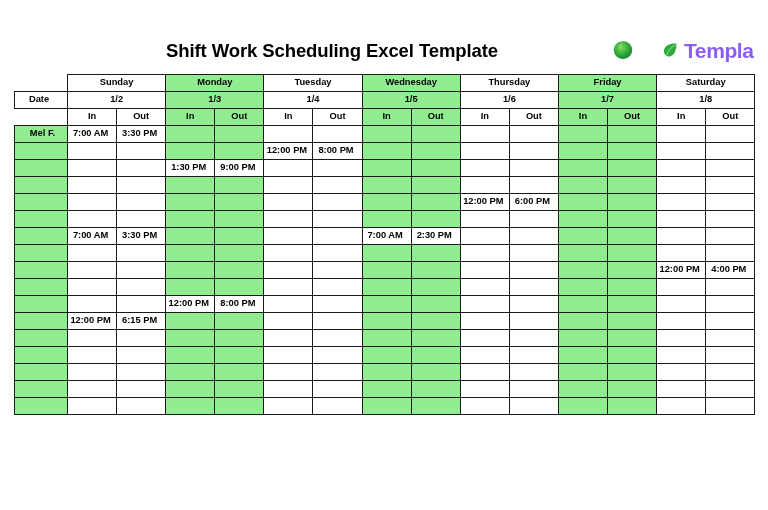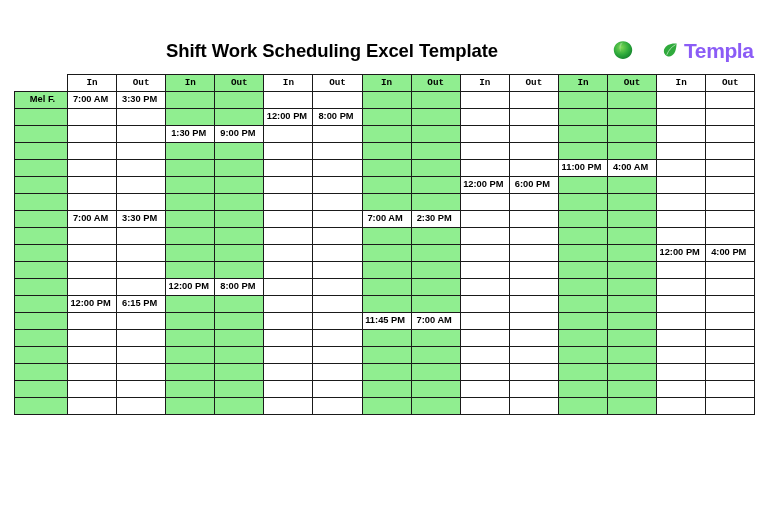--- a/index.html
+++ b/index.html
@@ -117,21 +117,20 @@
   .date-label {
     text-align: right;
     padding-right: 4px !important;
     font-size: 10.4px;
     font-weight: bold;
   }
   .io-row td {
     height: 16px;
     font-size: 9.6px;
     font-weight: bold;
-    font-family: Liberation Mono, monospace;
   }
 
   .green { background: #90ee90 !important; }
 
   .name-cell {
     background: #90ee90 !important;
     text-align: left;
     padding-left: 3px !important;
     font-size: 9px;
     font-weight: bold;
@@ -186,20 +185,40 @@
       <col class="c-slot">
       <col class="c-slot">
       <col class="c-slot">
       <col class="c-slot">
       <col class="c-slot">
       <col class="c-slot">
       <col class="c-slot">
       <col class="c-slot">
     </colgroup>
   <thead>
+    <tr id="day-header-row">
+        <td class="no-border"></td>
+        <td class="day-head" colspan="2">Sunday</td>
+        <td class="day-head green" colspan="2">Monday</td>
+        <td class="day-head" colspan="2">Tuesday</td>
+        <td class="day-head green" colspan="2">Wednesday</td>
+        <td class="day-head" colspan="2">Thursday</td>
+        <td class="day-head green" colspan="2">Friday</td>
+        <td class="day-head" colspan="2">Saturday</td>
+      </tr>
+    <tr id="date-row" class="date-row">
+        <td class="date-label">Date</td>
+        <td class="" colspan="2">1/2</td>
+        <td class="green" colspan="2">1/3</td>
+        <td class="" colspan="2">1/4</td>
+        <td class="green" colspan="2">1/5</td>
+        <td class="" colspan="2">1/6</td>
+        <td class="green" colspan="2">1/7</td>
+        <td class="" colspan="2">1/8</td>
+      </tr>
     <tr id="inout-row" class="io-row">
         <td class="no-border"></td>
         <td class="">In</td>
         <td class="">Out</td>
         <td class="green">In</td>
         <td class="green">Out</td>
         <td class="">In</td>
         <td class="">Out</td>
         <td class="green">In</td>
         <td class="green">Out</td>
@@ -283,37 +302,20 @@
       <tr class="data-row">
         <td class="name-cell"></td>
         <td class="time-cell"></td>
         <td class="time-cell"></td>
         <td class="time-cell green"></td>
         <td class="time-cell green"></td>
         <td class="time-cell"></td>
         <td class="time-cell"></td>
         <td class="time-cell green"></td>
         <td class="time-cell green"></td>
-        <td class="time-cell"></td>
-        <td class="time-cell"></td>
-        <td class="time-cell">11:00 PM</td>
-        <td class="time-cell">4:00 AM</td>
-        <td class="time-cell"></td>
-        <td class="time-cell"></td>
-      </tr>
-      <tr class="data-row">
-        <td class="name-cell"></td>
-        <td class="time-cell"></td>
-        <td class="time-cell"></td>
-        <td class="time-cell green"></td>
-        <td class="time-cell green"></td>
-        <td class="time-cell"></td>
-        <td class="time-cell"></td>
-        <td class="time-cell green"></td>
-        <td class="time-cell green"></td>
         <td class="time-cell">12:00 PM</td>
         <td class="time-cell">6:00 PM</td>
         <td class="time-cell green"></td>
         <td class="time-cell green"></td>
         <td class="time-cell"></td>
         <td class="time-cell"></td>
       </tr>
       <tr class="data-row">
         <td class="name-cell"></td>
         <td class="time-cell"></td>
@@ -434,37 +436,20 @@
         <td class="time-cell"></td>
       </tr>
       <tr class="data-row">
         <td class="name-cell"></td>
         <td class="time-cell"></td>
         <td class="time-cell"></td>
         <td class="time-cell green"></td>
         <td class="time-cell green"></td>
         <td class="time-cell"></td>
         <td class="time-cell"></td>
-        <td class="time-cell">11:45 PM</td>
-        <td class="time-cell">7:00 AM</td>
-        <td class="time-cell"></td>
-        <td class="time-cell"></td>
-        <td class="time-cell green"></td>
-        <td class="time-cell green"></td>
-        <td class="time-cell"></td>
-        <td class="time-cell"></td>
-      </tr>
-      <tr class="data-row">
-        <td class="name-cell"></td>
-        <td class="time-cell"></td>
-        <td class="time-cell"></td>
-        <td class="time-cell green"></td>
-        <td class="time-cell green"></td>
-        <td class="time-cell"></td>
-        <td class="time-cell"></td>
         <td class="time-cell green"></td>
         <td class="time-cell green"></td>
         <td class="time-cell"></td>
         <td class="time-cell"></td>
         <td class="time-cell green"></td>
         <td class="time-cell green"></td>
         <td class="time-cell"></td>
         <td class="time-cell"></td>
       </tr>
       <tr class="data-row">

